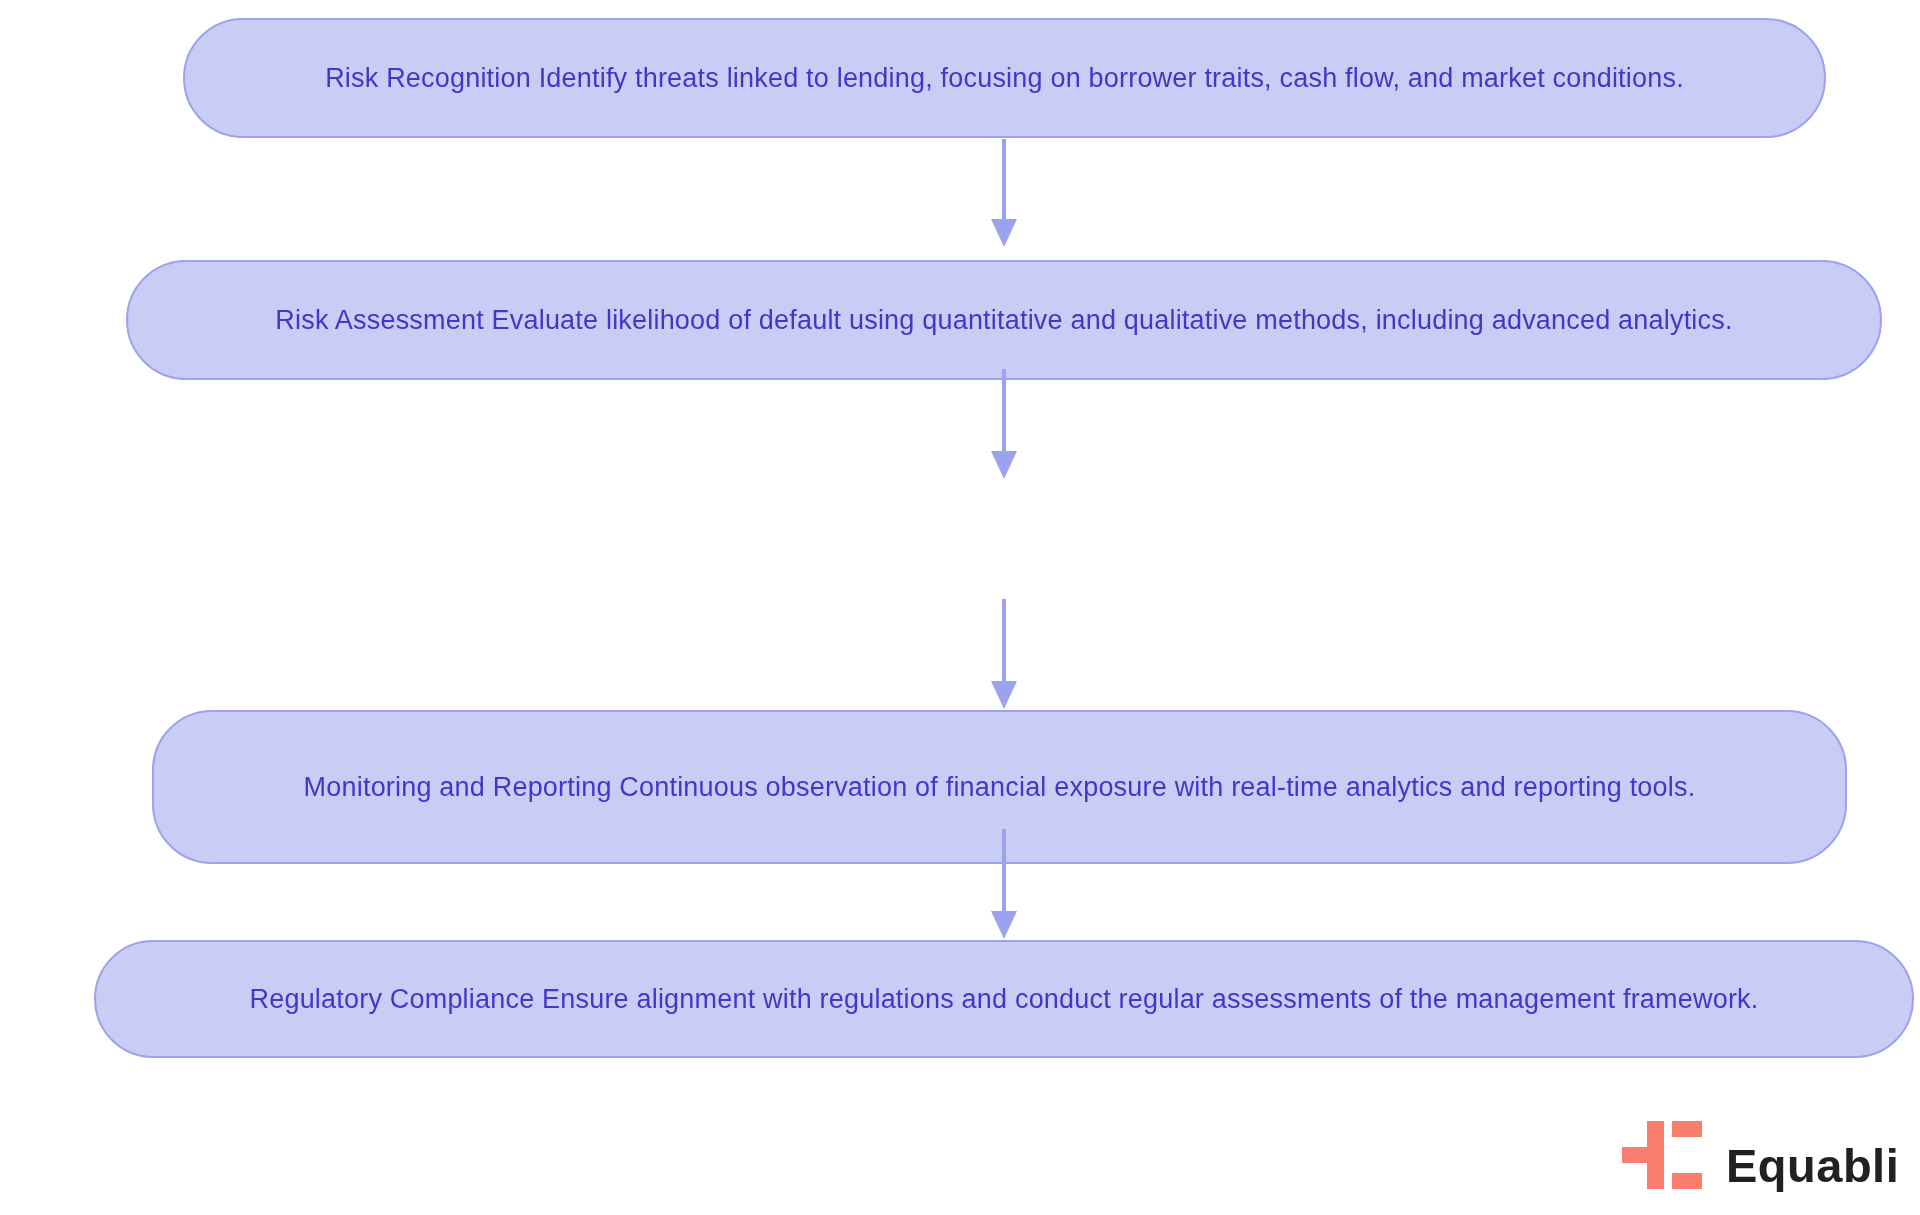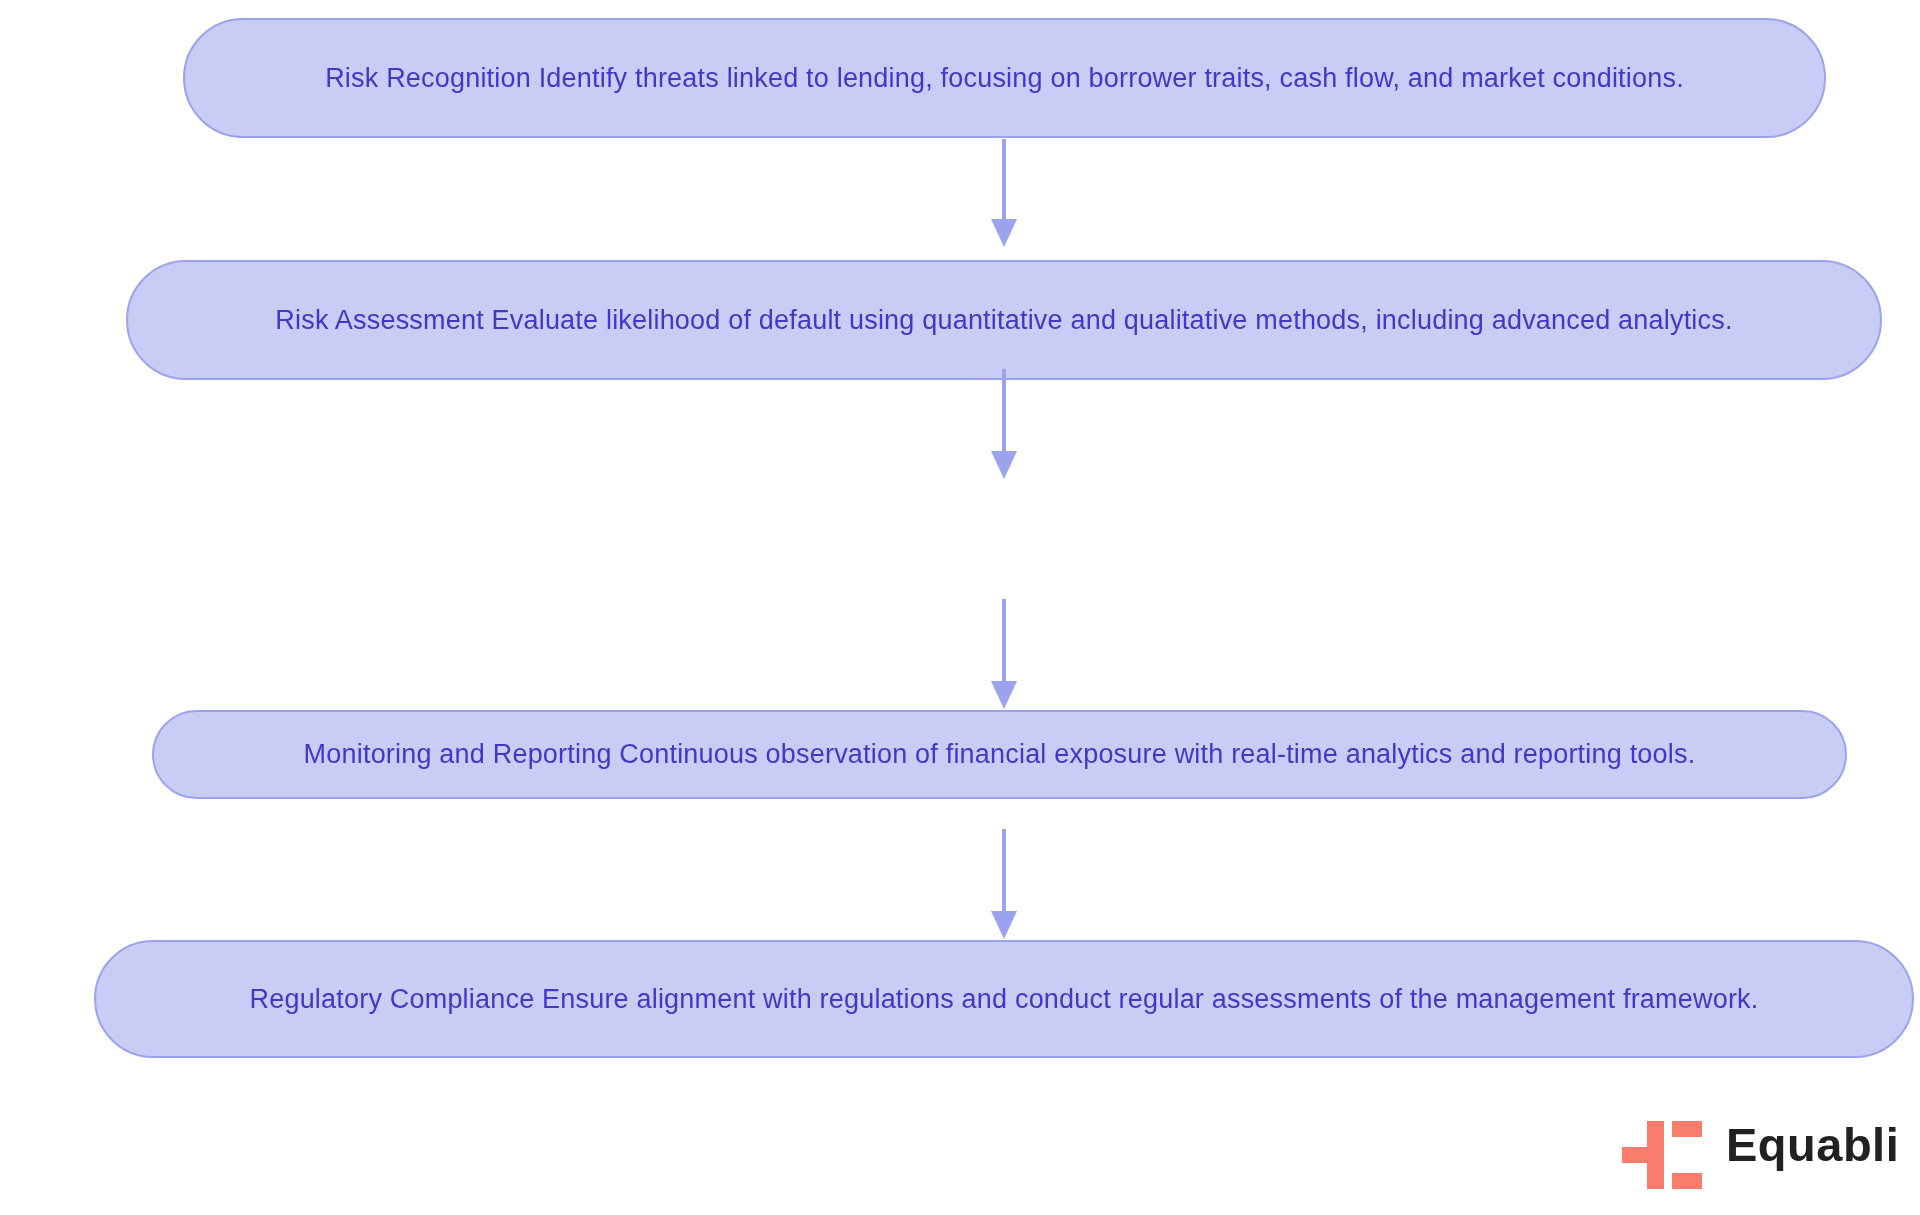--- a/index.html
+++ b/index.html
@@ -27,21 +27,21 @@
     letter-spacing: 0.2px;
     display: flex;
     align-items: center;
     justify-content: center;
     text-align: center;
     padding: 0 70px;
   }
   .node-1 { left: 139px; top: 18px;  width: 1643px; height: 120px; }
   .node-2 { left: 82px;  top: 260px; width: 1756px; height: 120px; }
   .node-3 { left: 115px; top: 480px; width: 1683px; height: 118px; }
-  .node-4 { left: 108px; top: 710px; width: 1695px; height: 89px; }
+  .node-4 { left: 108px; top: 710px; width: 1695px; height: 154px; }
   .node-5 { left: 50px;  top: 940px; width: 1820px; height: 118px; text-align: center; }
 
   .flow-arrow {
     position: absolute;
     left: 947px;
     width: 26px;
   }
   .arrow-1 { top: 139px; height: 108px; }
   .arrow-2 { top: 369px; height: 110px; }
   .arrow-3 { top: 599px; height: 110px; }
@@ -65,21 +65,21 @@
     border-left: 13px solid transparent;
     border-right: 13px solid transparent;
     border-top: 28px solid var(--arrow);
   }
 
   .logo {
     position: absolute;
     left: 1578px;
     top: 1121px;
     display: flex;
-    align-items: flex-start;
+    align-items: flex-end;
     gap: 22px;
   }
   .logo-mark { display: block; }
   .logo-mark rect { fill: var(--logo-accent); }
   .logo-word {
     font-size: 47px;
     font-weight: 600;
     color: var(--logo-text);
     letter-spacing: 0.5px;
     line-height: 1;

